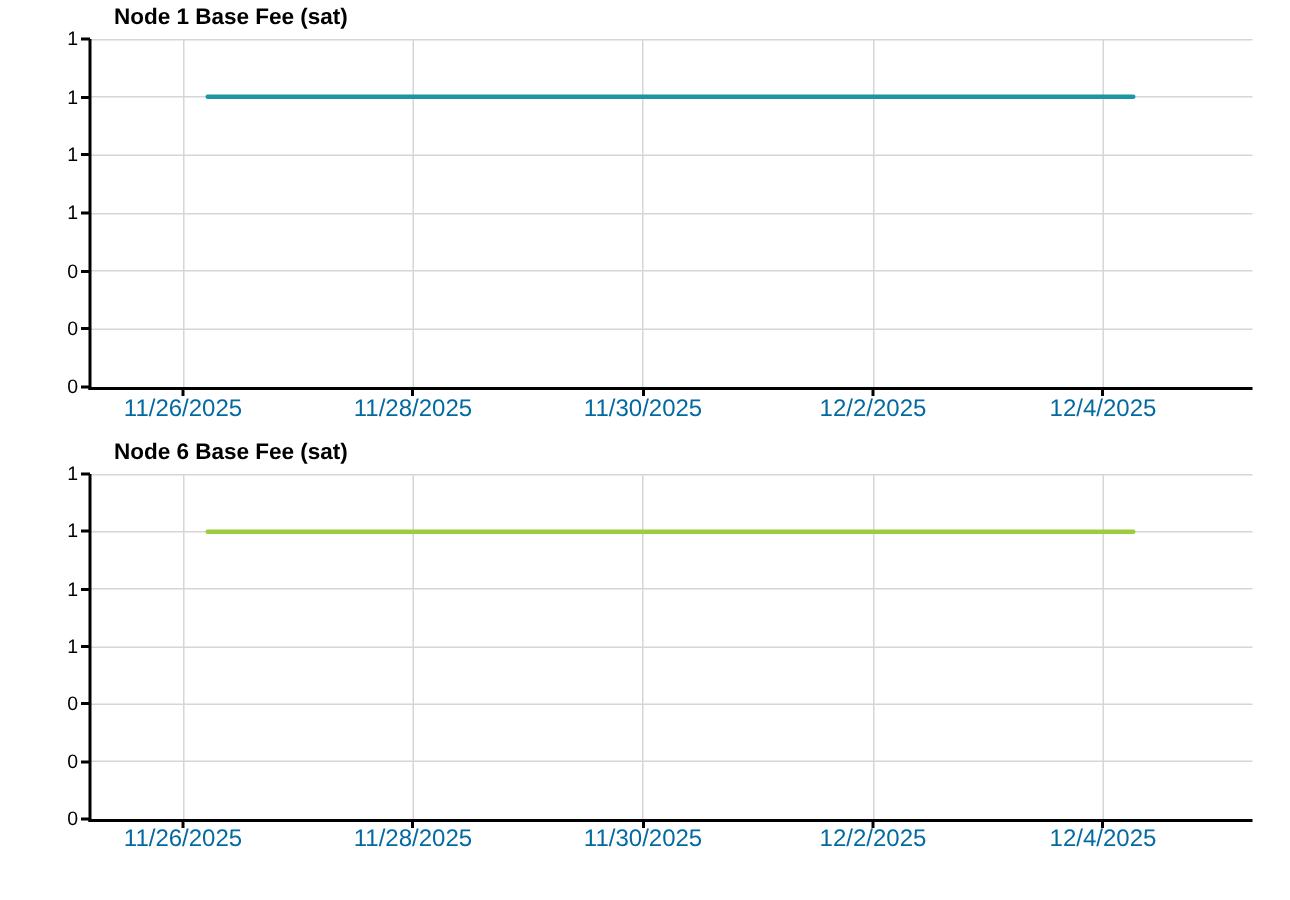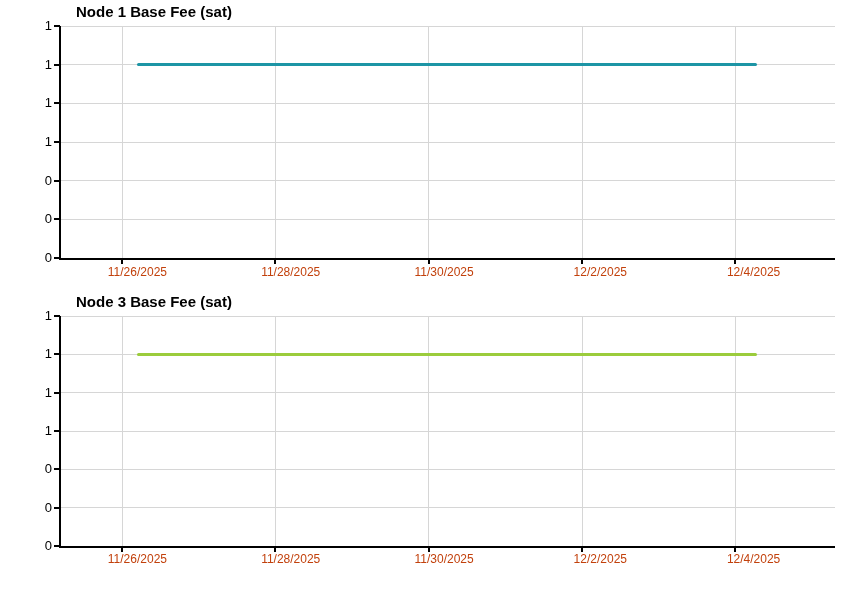--- a/index.html
+++ b/index.html
@@ -28,23 +28,23 @@
     position: absolute;
     width: 32px;
     text-align: right;
     font-size: 13px;
     color: #000000;
     line-height: 16px;
   }
   .x-tick-label {
     position: absolute;
     width: 90px;
-    text-align: right;
-    font-size: 12px;
-    color: #c2410c;
+    text-align: center;
+    font-size: 16px;
+    color: #0369a1;
     line-height: 15px;
     white-space: nowrap;
   }
   .series-line { position: absolute; height: 3px; border-radius: 1.5px; }
 </style>
 </head>
 <body>
 
 <div id="canvas">
   <div class="chart-title" style="top:3px;">Node 1 Base Fee (sat)</div>
@@ -83,21 +83,21 @@
       <div class="x-tick-label" style="left: 383.7px; top: 265px;">11/30/2025</div>
       <div class="tick-mark" style="left: 581px; top: 258px; width: 2px; height: 6px;"></div>
       <div class="x-tick-label" style="left: 537px; top: 265px;">12/2/2025</div>
       <div class="tick-mark" style="left: 734.3px; top: 258px; width: 2px; height: 6px;"></div>
       <div class="x-tick-label" style="left: 690.3px; top: 265px;">12/4/2025</div>
       <div class="axis-line" style="left: 59px; top: 26px; width: 2px; height: 234px;"></div>
       <div class="axis-line" style="left: 59px; top: 258px; width: 776px; height: 2px;"></div>
       <div class="series-line" style="left: 137px; top: 63.1667px; width: 620px; background: rgb(29, 149, 165);"></div>
     </div>
 
-  <div class="chart-title" style="top:293px;">Node 3 Base Fee (sat)</div>
+  <div class="chart-title" style="top:293px;">Node 6 Base Fee (sat)</div>
 
   <div id="plot-1">
       <div class="gridline-h" style="left: 60px; top: 315.5px; width: 775px;"></div>
       <div class="gridline-h" style="left: 60px; top: 353.833px; width: 775px;"></div>
       <div class="gridline-h" style="left: 60px; top: 392.167px; width: 775px;"></div>
       <div class="gridline-h" style="left: 60px; top: 430.5px; width: 775px;"></div>
       <div class="gridline-h" style="left: 60px; top: 468.833px; width: 775px;"></div>
       <div class="gridline-h" style="left: 60px; top: 507.167px; width: 775px;"></div>
       <div class="gridline-v" style="left: 121.5px; top: 316px; height: 230px;"></div>
       <div class="gridline-v" style="left: 274.8px; top: 316px; height: 230px;"></div>

